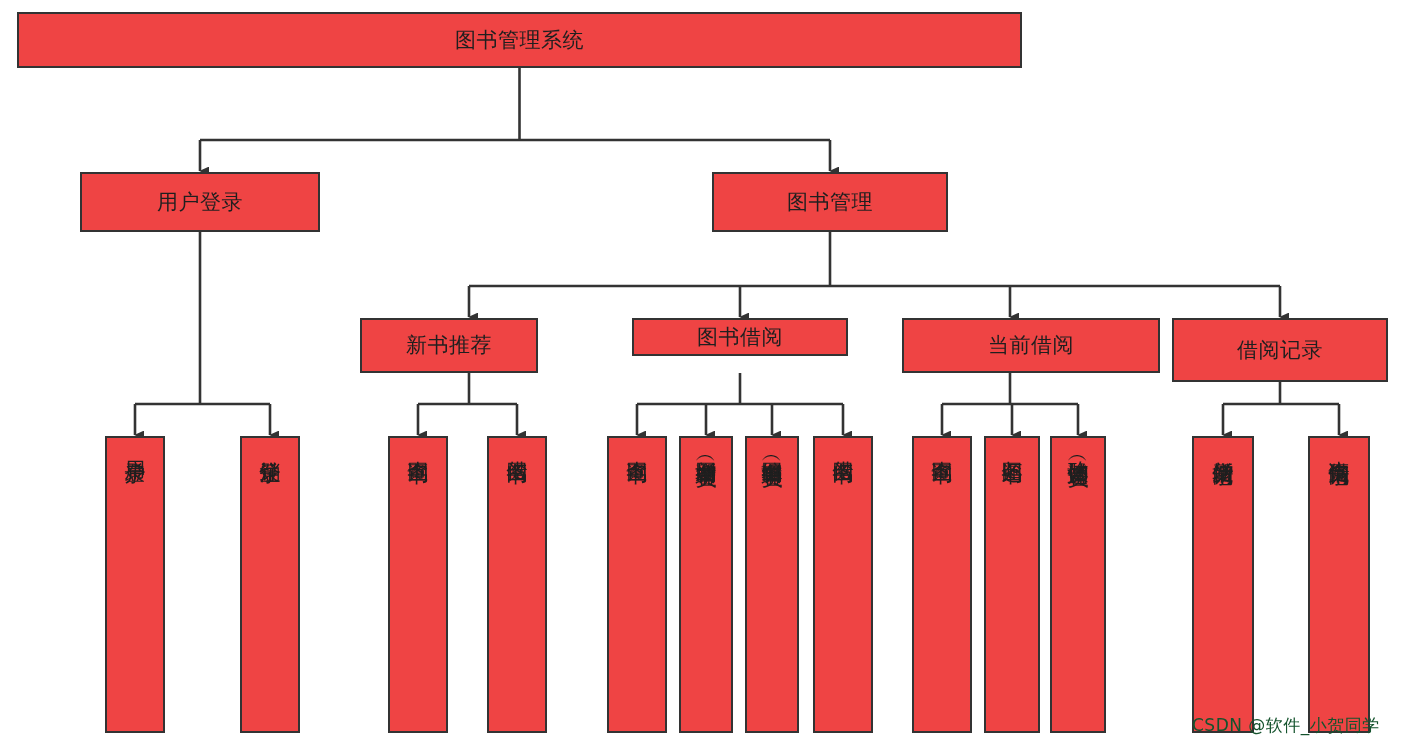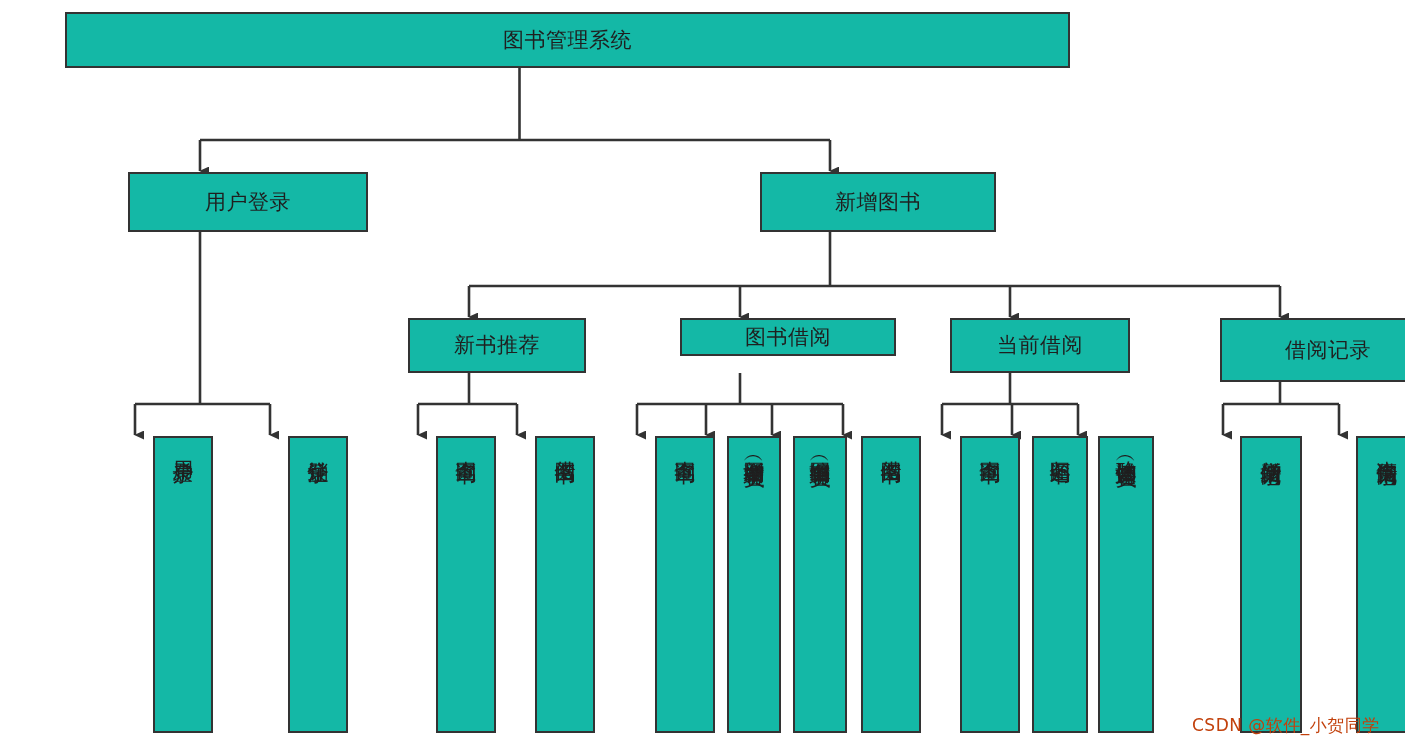--- a/index.html
+++ b/index.html
@@ -23,27 +23,26 @@
     position: absolute;
     left: 0;
     top: 0;
     width: 1405px;
     height: 747px;
     pointer-events: none;
   }
   .node {
     position: absolute;
     box-sizing: border-box;
-    background: #14b8a6;
+    background: #ef4444;
     border: 2px solid #333333;
     display: flex;
     align-items: center;
     justify-content: center;
     text-align: center;
-    margin-left: 48px;
   }
   .node-label {
     display: block;
     line-height: 1.18;
     letter-spacing: 0.5px;
     color: #1f1f1f;
   }
   .node.horiz .node-label {
     font-size: 21px;
     white-space: nowrap;
@@ -57,21 +56,21 @@
     writing-mode: vertical-rl;
     text-orientation: upright;
     font-size: 21px;
     line-height: 1.05;
     letter-spacing: 1px;
     white-space: nowrap;
   }
   .watermark {
     position: absolute;
     font-size: 17px;
-    color: #c2410c;
+    color: #14532d;
     white-space: nowrap;
     letter-spacing: 0.5px;
     user-select: none;
   }
 </style>
 </head>
 <body>
 
 <div id="canvas">
 
@@ -119,29 +118,29 @@
   </svg>
 
   <div id="nodes">
       <div class="node horiz" style="left: 17px; top: 12px; width: 1005px; height: 56px;">
         <span class="node-label">图书管理系统</span>
       </div>
       <div class="node horiz" style="left: 80px; top: 172px; width: 240px; height: 60px;">
         <span class="node-label">用户登录</span>
       </div>
       <div class="node horiz" style="left: 712px; top: 172px; width: 236px; height: 60px;">
-        <span class="node-label">新增图书</span>
+        <span class="node-label">图书管理</span>
       </div>
       <div class="node horiz" style="left: 360px; top: 318px; width: 178px; height: 55px;">
         <span class="node-label">新书推荐</span>
       </div>
       <div class="node horiz" style="left: 632px; top: 318px; width: 216px; height: 38px;">
         <span class="node-label">图书借阅</span>
       </div>
-      <div class="node horiz" style="left: 902px; top: 318px; width: 180px; height: 55px;">
+      <div class="node horiz" style="left: 902px; top: 318px; width: 258px; height: 55px;">
         <span class="node-label">当前借阅</span>
       </div>
       <div class="node horiz" style="left: 1172px; top: 318px; width: 216px; height: 64px;">
         <span class="node-label">借阅记录</span>
       </div>
       <div class="node vert" style="left: 105px; top: 436px; width: 60px; height: 297px;">
         <span class="node-label">用户登录</span>
       </div>
       <div class="node vert" style="left: 240px; top: 436px; width: 60px; height: 297px;">
         <span class="node-label">注销登录</span>

